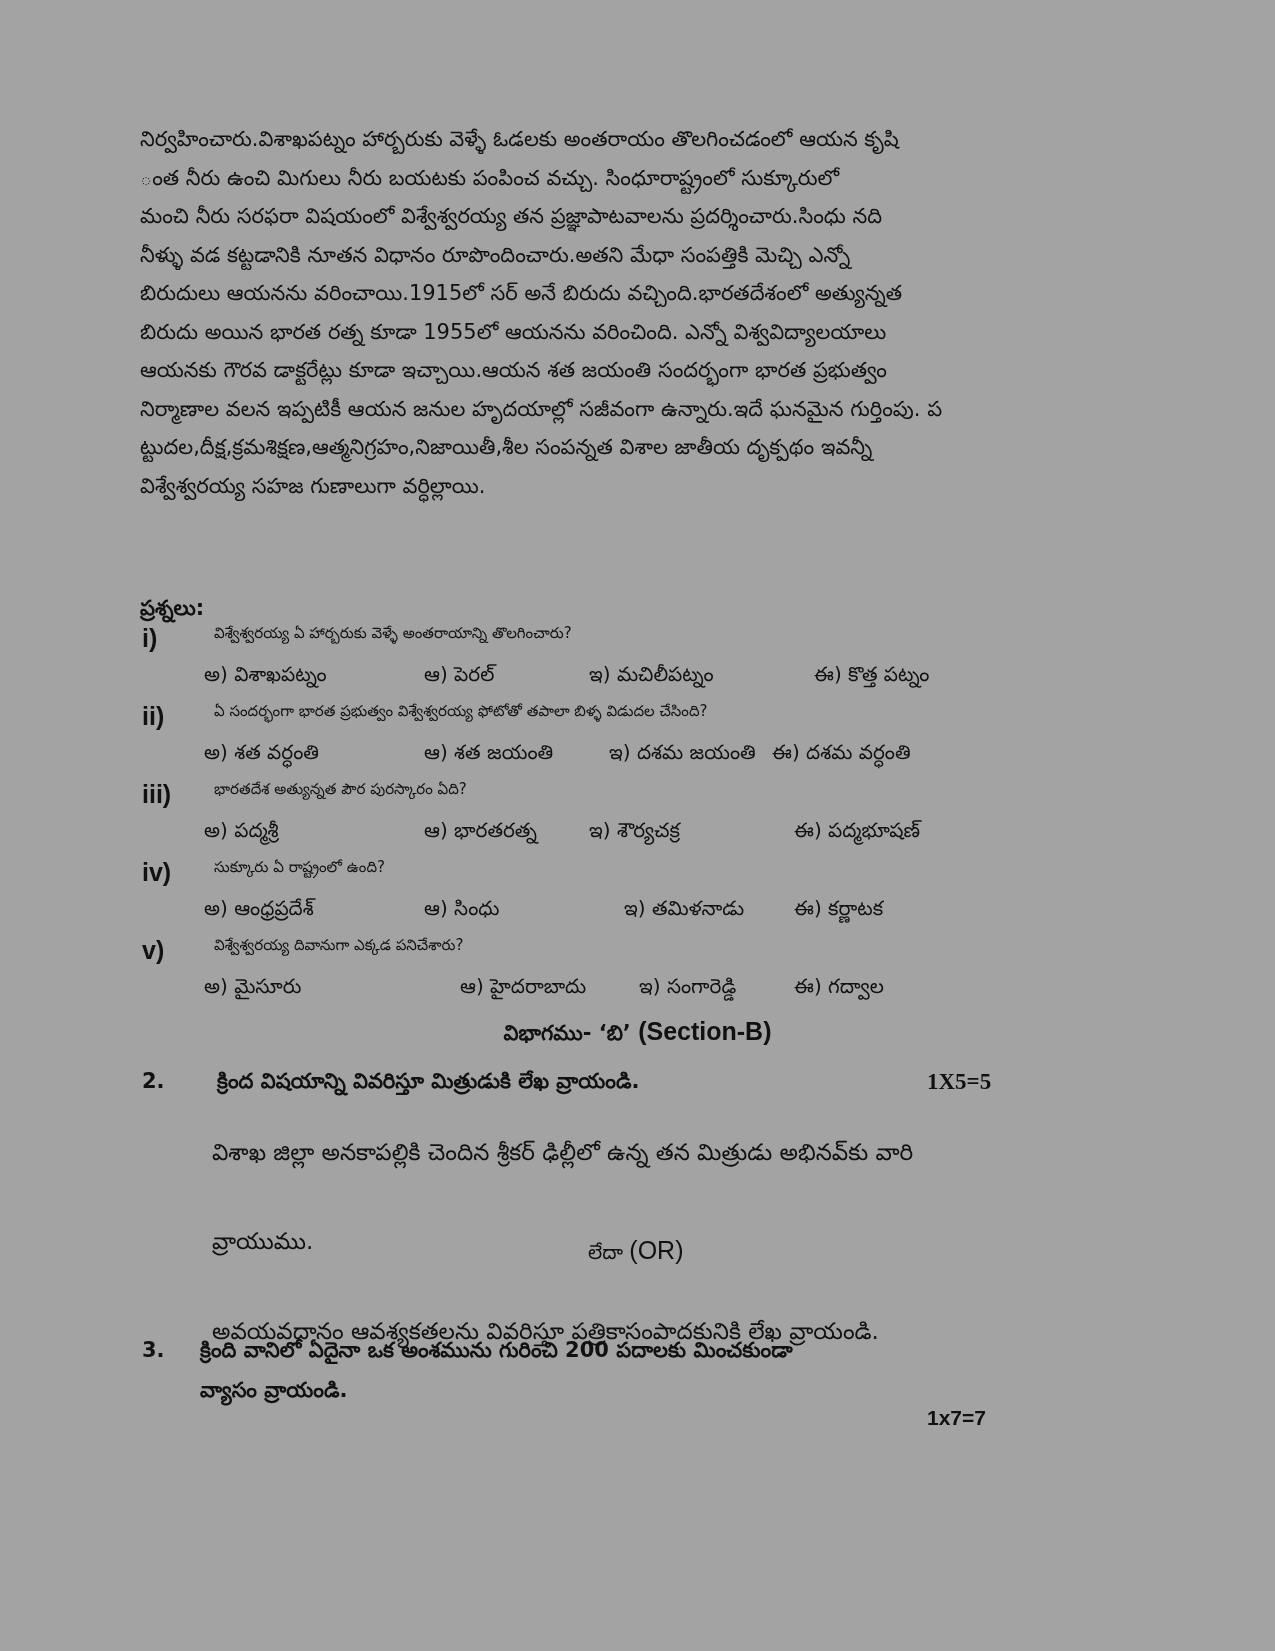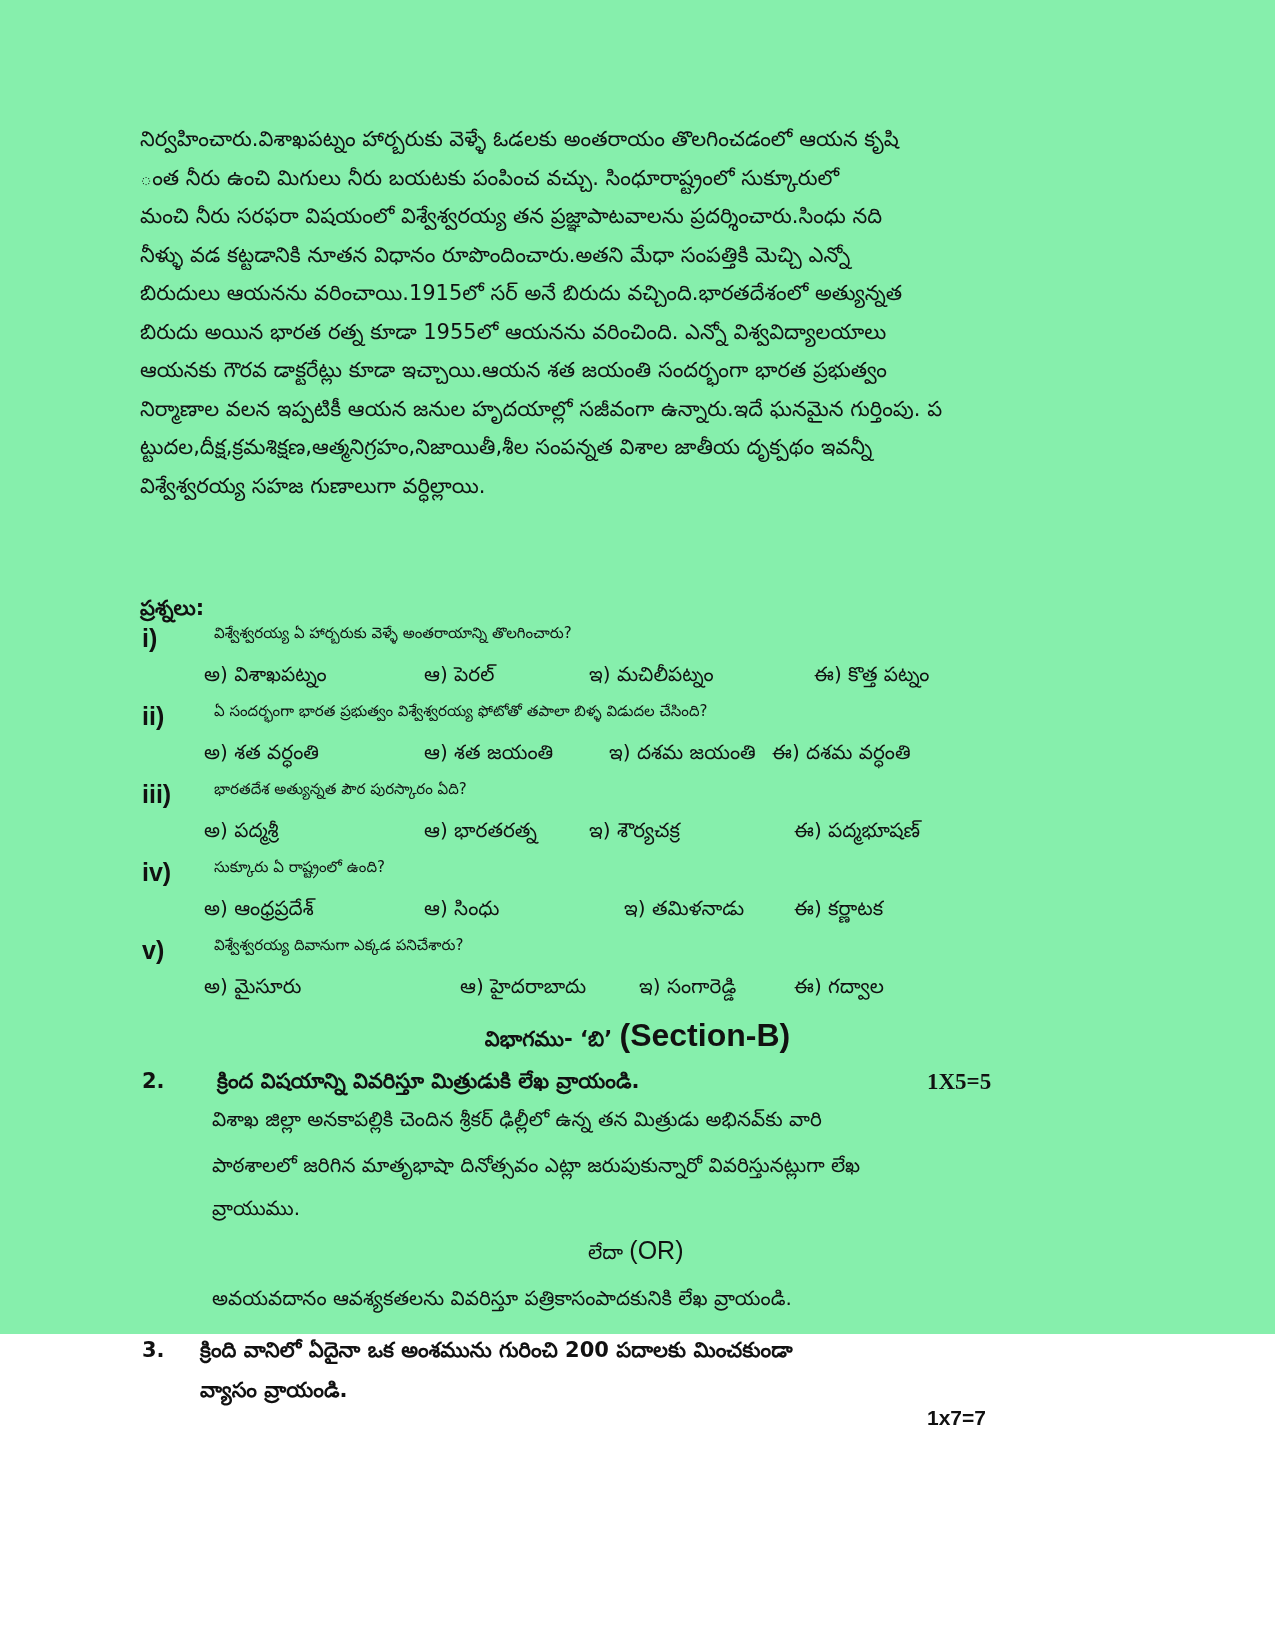--- a/index.html
+++ b/index.html
@@ -1,32 +1,32 @@
 <!DOCTYPE html>
 <html><head>
 <meta charset="utf-8">
 <style>
   html, body { margin: 0; padding: 0; background: #ffffff; }
   body { width: 1275px; height: 1651px; position: relative; overflow: hidden; color: #111; }
-  .page { position: absolute; left: 0; top: 0; width: 1275px; height: 1334px; background: #86efac; }
+  .page { position: absolute; left: 0; top: 0; width: 1275px; height: 1651px; background: #a3a3a3; }
   .para { position: absolute; left: 140px; top: 120px; width: 960px; font-family: "DejaVu Sans", sans-serif; font-size: 21px; line-height: 38.5px; }
   .para .line { white-space: nowrap; height: 38.5px; }
   .heading-q { position: absolute; left: 140px; top: 596px; font-family: "DejaVu Sans", sans-serif; font-size: 21px; font-weight: bold; }
   .q { position: absolute; left: 142px; font-family: "DejaVu Sans", sans-serif; }
   .q .num { position: absolute; left: 0; top: 0; font-family: "Liberation Sans", sans-serif; font-weight: bold; font-size: 25px; }
   .q .text { position: absolute; left: 72px; top: 0; font-size: 15px; font-weight: normal; white-space: nowrap; }
   .q .opts { position: absolute; left: 62px; top: 38px; font-size: 20px; white-space: nowrap; }
   .q .opt { position: absolute; top: 0; white-space: nowrap; }
   .section-title { position: absolute; left: 0; width: 1275px; top: 1017px; text-align: center; font-family: "DejaVu Sans", sans-serif; font-size: 21px; font-weight: bold; }
-  .section-title .en { font-family: "Liberation Sans", sans-serif; font-size: 32px; }
+  .section-title .en { font-family: "Liberation Sans", sans-serif; font-size: 25px; }
   .item { position: absolute; left: 142px; font-family: "DejaVu Sans", sans-serif; }
   .item .num { position: absolute; left: 0; top: 0; font-size: 21px; font-weight: bold; }
   .item .text { position: absolute; left: 75px; top: 0; font-size: 21px; font-weight: bold; white-space: nowrap; }
   .item .marks { position: absolute; top: 0; font-family: "Liberation Serif", serif; font-weight: bold; font-size: 23px; text-align: center; }
-  .body-line { position: absolute; left: 212px; font-family: "DejaVu Sans", sans-serif; font-size: 20px; white-space: nowrap; }
+  .body-line { position: absolute; left: 212px; font-family: "DejaVu Sans", sans-serif; font-size: 23px; white-space: nowrap; margin-top: 32px; }
   .or-line { position: absolute; left: 588px; top: 1236px; font-family: "DejaVu Sans", sans-serif; font-size: 20px; }
   .or-line .en { font-family: "Liberation Sans", sans-serif; font-weight: normal; font-size: 25px; }
   .marks3 { position: absolute; left: 927px; top: 1406px; font-family: "Liberation Sans", sans-serif; font-weight: bold; font-size: 21px; }
 </style>
 </head>
 <body>
 
 <div class="page">
 
   <div class="para">
@@ -102,21 +102,20 @@
   <div class="section-title">
     <span>విభాగము- ‘బి’ </span><span class="en">(Section-B)</span>
   </div>
 
   <div class="item" style="top:1069px;">
     <span class="num">2.</span>
     <span class="text">క్రింద విషయాన్ని వివరిస్తూ మిత్రుడుకి లేఖ వ్రాయండి.</span>
     <span class="marks" style="left:785px;">1X5=5</span>
   </div>
   <div class="body-line" style="top:1107px;"> విశాఖ జిల్లా అనకాపల్లికి చెందిన శ్రీకర్ ఢిల్లీలో ఉన్న తన మిత్రుడు అభినవ్‌కు  వారి</div>
-  <div class="body-line" style="top:1153px;">పాఠశాలలో జరిగిన మాతృభాషా దినోత్సవం ఎట్లా జరుపుకున్నారో వివరిస్తునట్లుగా లేఖ</div>
   <div class="body-line" style="top:1196px;">వ్రాయుము.</div>
 
   <div class="or-line">
     <span>లేదా </span><span class="en">(OR)</span>
   </div>
 
   <div class="body-line" style="top:1286px;">అవయవదానం ఆవశ్యకతలను వివరిస్తూ పత్రికాసంపాదకునికి  లేఖ వ్రాయండి.</div>
 
   <div class="item" style="top:1338px;">
     <span class="num">3.</span>

